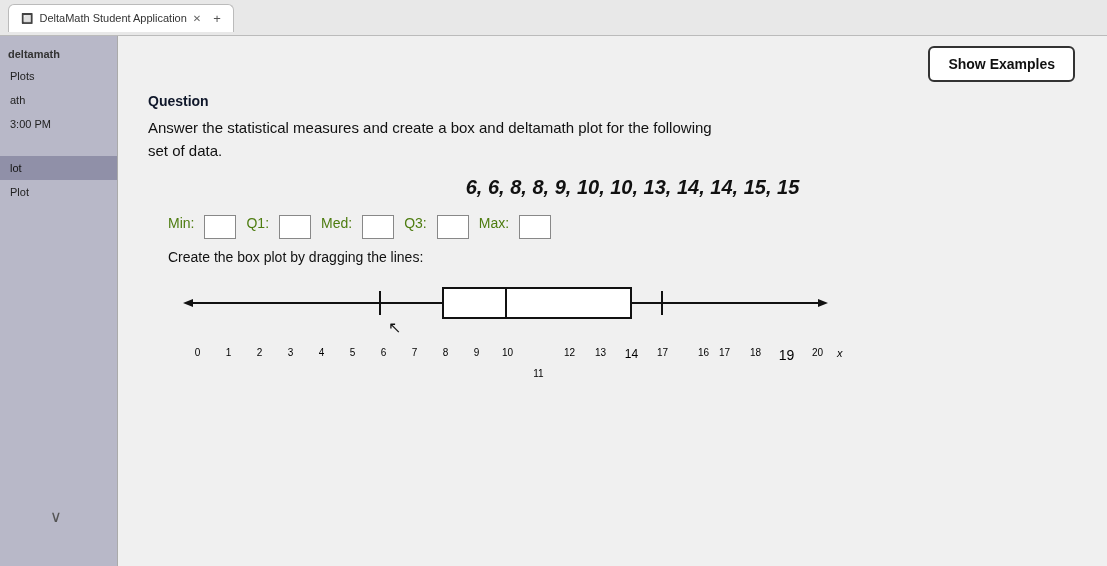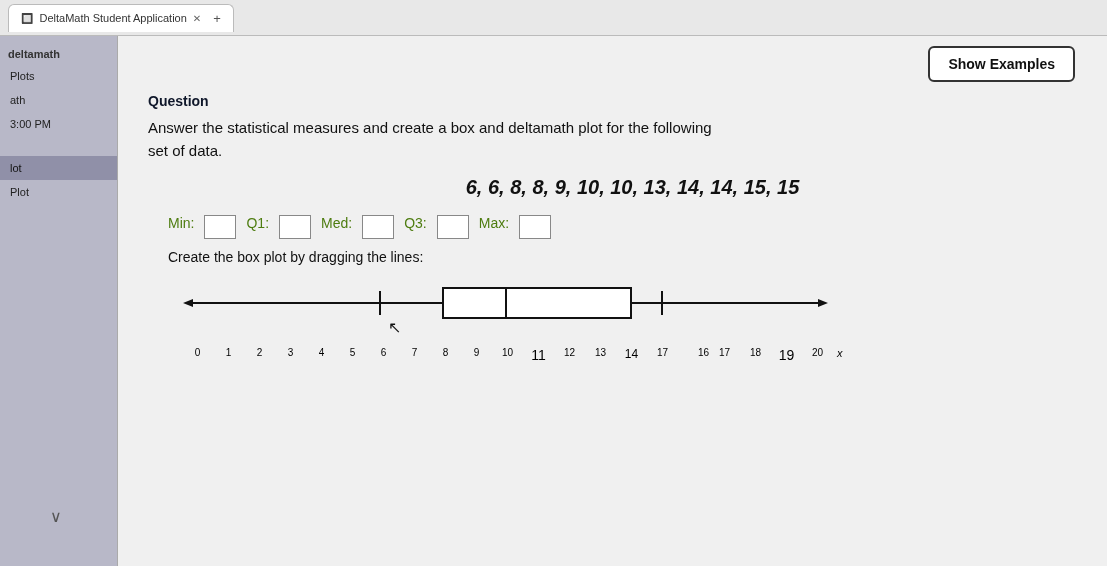--- a/index.html
+++ b/index.html
@@ -278,21 +278,21 @@
           <span style="width:31px;text-align:center;font-size:10px;">1</span>
           <span style="width:31px;text-align:center;font-size:10px;">2</span>
           <span style="width:31px;text-align:center;font-size:10px;">3</span>
           <span style="width:31px;text-align:center;font-size:10px;">4</span>
           <span style="width:31px;text-align:center;font-size:10px;">5</span>
           <span style="width:31px;text-align:center;font-size:10px;">6</span>
           <span style="width:31px;text-align:center;font-size:10px;">7</span>
           <span style="width:31px;text-align:center;font-size:10px;">8</span>
           <span style="width:31px;text-align:center;font-size:10px;">9</span>
           <span style="width:31px;text-align:center;font-size:10px;">10</span>
-          <span style="width:31px;text-align:center;font-size:14px;">11</span>
+          <span style="width:31px;text-align:center;font-size:10px;margin-top:21px;">11</span>
           <span style="width:31px;text-align:center;font-size:10px;">12</span>
           <span style="width:31px;text-align:center;font-size:10px;">13</span>
           <span style="width:31px;text-align:center;font-size:12px;">14</span>
           <span style="width:31px;text-align:center;font-size:10px;">17</span>
           <span style="width:31px;text-align:right;font-size:10px;">16</span>
           <span style="width:31px;text-align:center;font-size:10px;">17</span>
           <span style="width:31px;text-align:center;font-size:10px;">18</span>
           <span style="width:31px;text-align:center;font-size:14px;">19</span>
           <span style="width:31px;text-align:center;font-size:10px;">20</span>
           <span style="font-size:11px;font-style:italic;margin-left:4px;">x</span>

